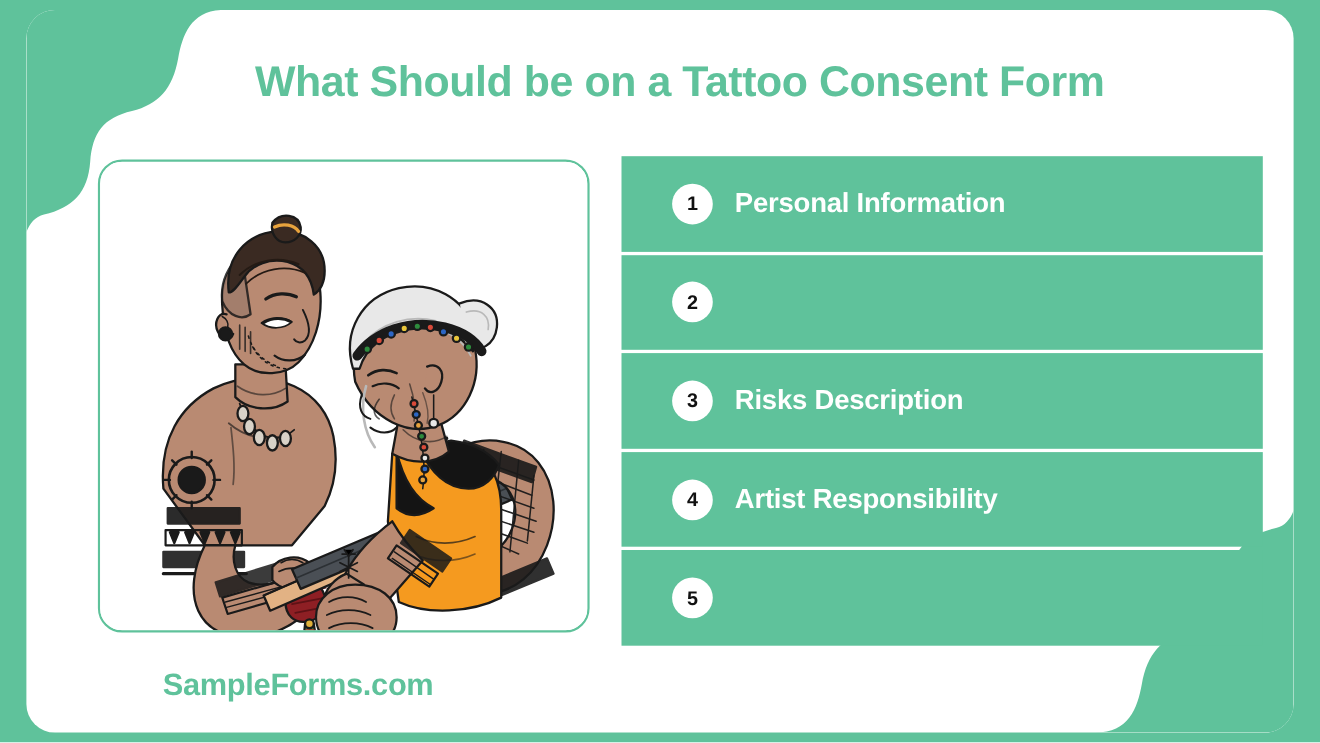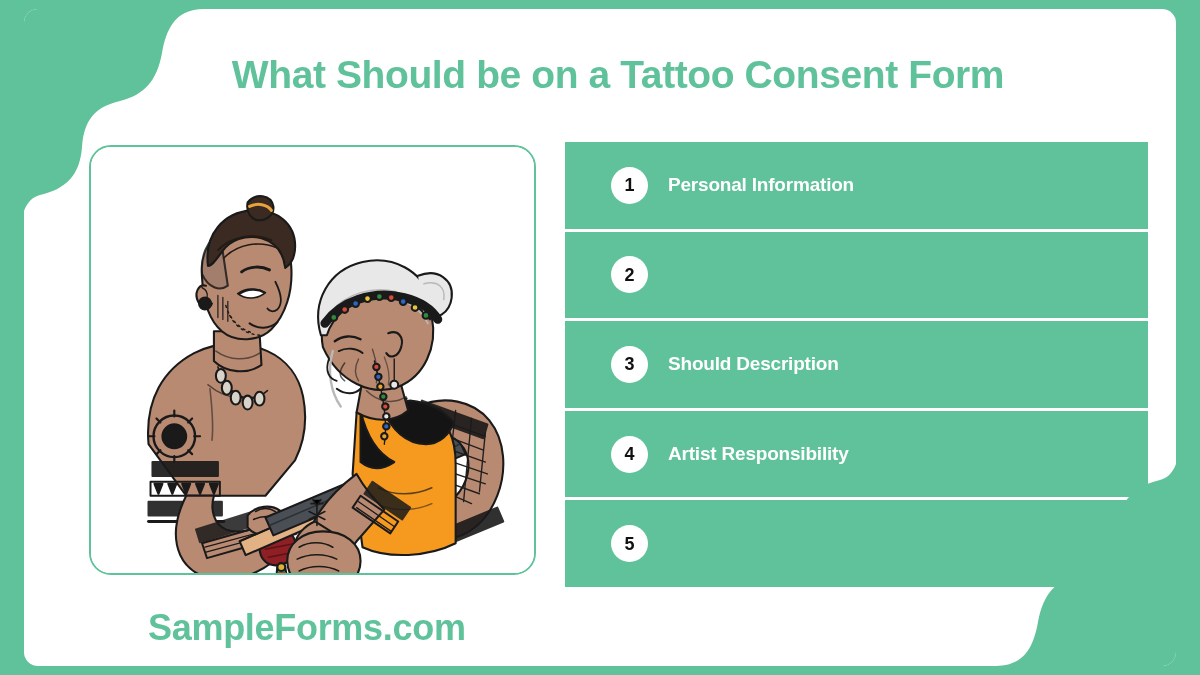--- a/index.html
+++ b/index.html
@@ -20,21 +20,21 @@
   }
 
   
   .panel {
     position: absolute;
     left: 24px;
     top: 9px;
     width: 1152px;
     height: 657px;
     background: #ffffff;
-    border-radius: 14px;
+    border-radius: 26px;
     overflow: hidden;
   }
 
   
   .blob {
     position: absolute;
     pointer-events: none;
   }
   .blob-tl { left: 0; top: 0; width: 180px; height: 210px; }
   .blob-br { right: 0; bottom: 0; width: 180px; height: 210px; }
@@ -96,32 +96,32 @@
     color: #111111;
     font-size: 18px;
     font-weight: 700;
     display: flex;
     align-items: center;
     justify-content: center;
     line-height: 1;
   }
   .row-label {
     color: #ffffff;
-    font-size: 19px;
+    font-size: 25px;
     font-weight: 700;
     letter-spacing: -0.2px;
     white-space: nowrap;
   }
 
   
   .brand {
     position: absolute;
     left: 124px;
     top: 598px;
-    font-size: 36px;
+    font-size: 28px;
     font-weight: 700;
     color: #5fc29b;
     letter-spacing: -0.3px;
   }
 </style>
 </head>
 <body>
 
 <div class="poster">
 
@@ -326,21 +326,21 @@
         <span class="badge">1</span>
         <span class="row-label">Personal Information</span>
       </div>
 
       <div class="list-row">
         <span class="badge">2</span>
       </div>
 
       <div class="list-row">
         <span class="badge">3</span>
-        <span class="row-label">Should Description</span>
+        <span class="row-label">Risks Description</span>
       </div>
 
       <div class="list-row">
         <span class="badge">4</span>
         <span class="row-label">Artist Responsibility</span>
       </div>
 
       <div class="list-row">
         <span class="badge">5</span>
       </div>

